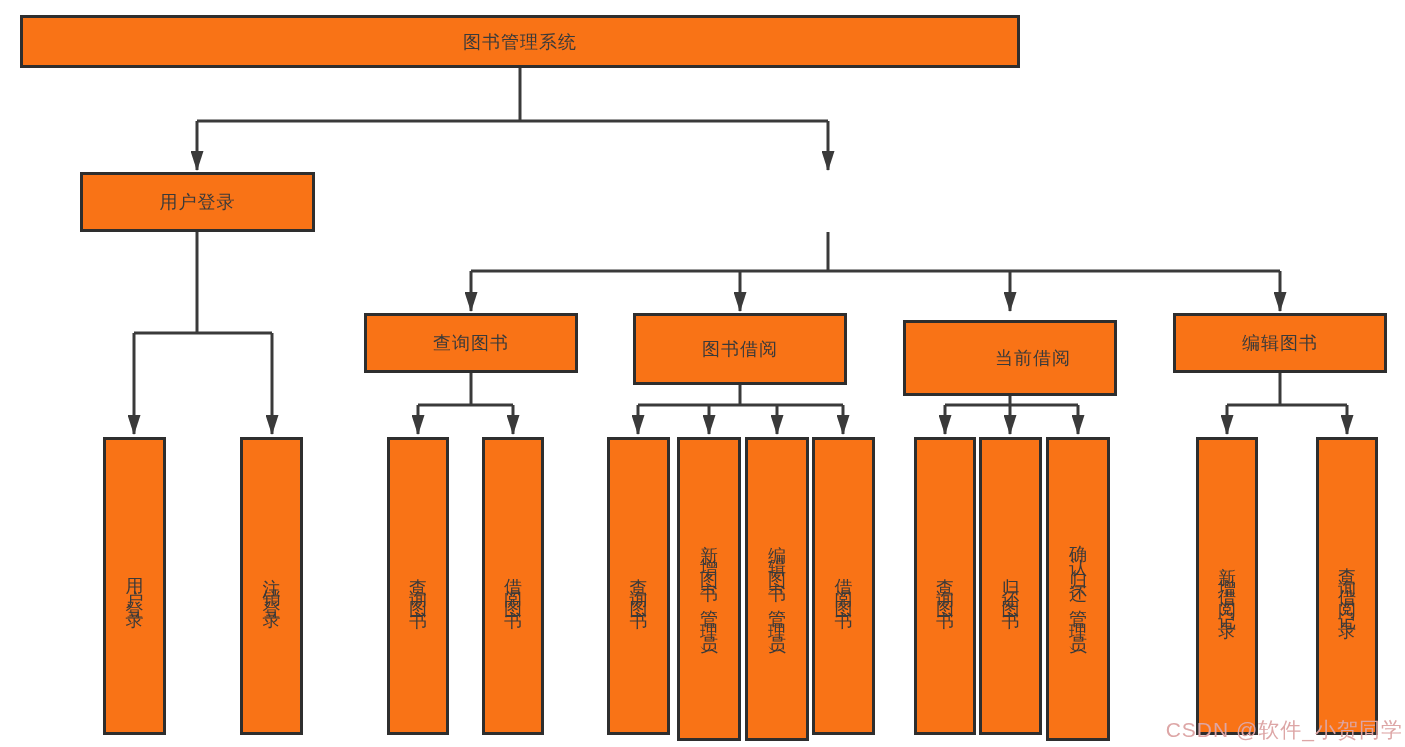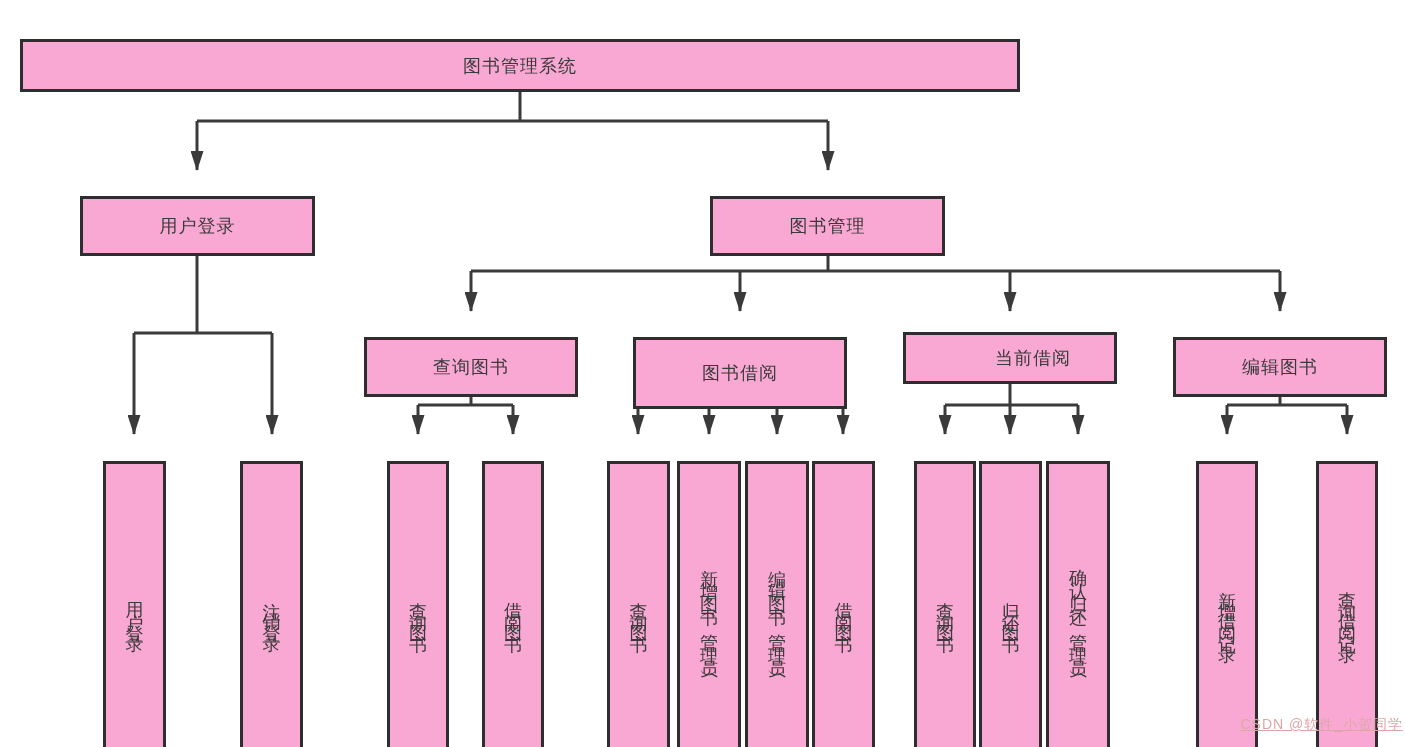--- a/index.html
+++ b/index.html
@@ -2,31 +2,31 @@
 <html><head>
 <meta charset="utf-8">
 <style>
   html,body{margin:0;padding:0;background:#ffffff;}
   #canvas{
     position:relative;width:1405px;height:747px;background:#ffffff;overflow:hidden;
     font-family:"Liberation Sans","DejaVu Sans",sans-serif;
   }
   #wires{position:absolute;left:0;top:0;width:1405px;height:747px;}
   .box{
-    position:absolute;box-sizing:border-box;border:3px solid #2e2e2e;background:#f9a8d4;
+    position:absolute;box-sizing:border-box;border:3px solid #2e2e2e;background:#f97316;
     display:flex;align-items:center;justify-content:center;
-    color:#3a3a3a;font-size:18px;letter-spacing:1px;z-index:2;margin-top:24px;
+    color:#3a3a3a;font-size:18px;letter-spacing:1px;z-index:2;
   }
   
   .b-root{left:20px;top:15px;width:1000px;height:53px;}
   .b-login{left:80px;top:172px;width:235px;height:60px;}
   .b-mgmt{left:710px;top:172px;width:235px;height:60px;}
   .b-l3a{left:364px;top:313px;width:214px;height:60px;}
   .b-l3b{left:633px;top:313px;width:214px;height:72px;justify-content:center;}
-  .b-l3c{left:903px;top:308px;width:214px;height:52px;padding-left:46px;}
+  .b-l3c{left:903px;top:320px;width:214px;height:76px;padding-left:46px;}
   .b-l3d{left:1173px;top:313px;width:214px;height:60px;}
   
   .leaf{top:437px;height:298px;}
   .leaf span{
     writing-mode:vertical-rl;letter-spacing:11px;line-height:1;
     white-space:nowrap;
   }
   .tall{height:304px;}
   .tall span{letter-spacing:13px;}
   .l1{left:103px;width:63px;}
@@ -38,21 +38,21 @@
   .l7{left:745px;width:64px;}
   .l8{left:812px;width:63px;}
   .l9{left:914px;width:62px;}
   .l10{left:979px;width:63px;}
   .l11{left:1046px;width:64px;}
   .l12{left:1196px;width:62px;}
   .l13{left:1316px;width:62px;}
   .wire{stroke:#3a3a3a;stroke-width:3;fill:none;}
   #watermark{
     position:absolute;right:2px;top:716px;z-index:3;
-    font-size:14px;color:#dda6a6;letter-spacing:1px;white-space:nowrap;text-decoration:underline;
+    font-size:21px;color:#dda6a6;letter-spacing:1px;white-space:nowrap;
   }
 </style>
 </head>
 <body>
 
 <div id="canvas">
 
   <svg id="wires" width="1405" height="747" viewBox="0 0 1405 747" xmlns="http://www.w3.org/2000/svg">
     <defs>
       <marker id="arr" viewBox="0 0 20 13" refX="19" refY="6.5" markerWidth="20" markerHeight="13" markerUnits="userSpaceOnUse" orient="auto">
@@ -101,23 +101,20 @@
     <line class="wire" x1="1347" y1="405" x2="1347" y2="434" marker-end="url(#arr)"></line>
   </svg>
 
   <div class="box b-root">
     <span>图书管理系统</span>
   </div>
 
   <div class="box b-login">
     <span>用户登录</span>
   </div>
-  <div class="box b-mgmt">
-    <span>图书管理</span>
-  </div>
 
   <div class="box b-l3a">
     <span>查询图书</span>
   </div>
   <div class="box b-l3b">
     <span>图书借阅</span>
   </div>
   <div class="box b-l3c">
     <span>当前借阅</span>
   </div>

